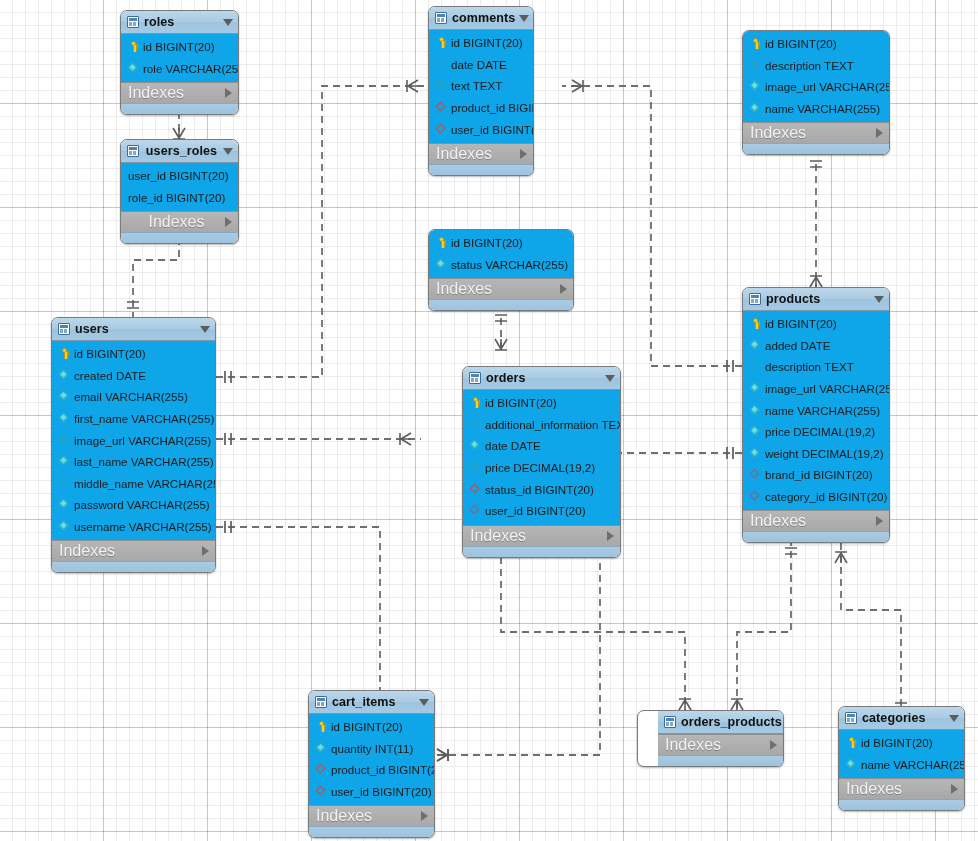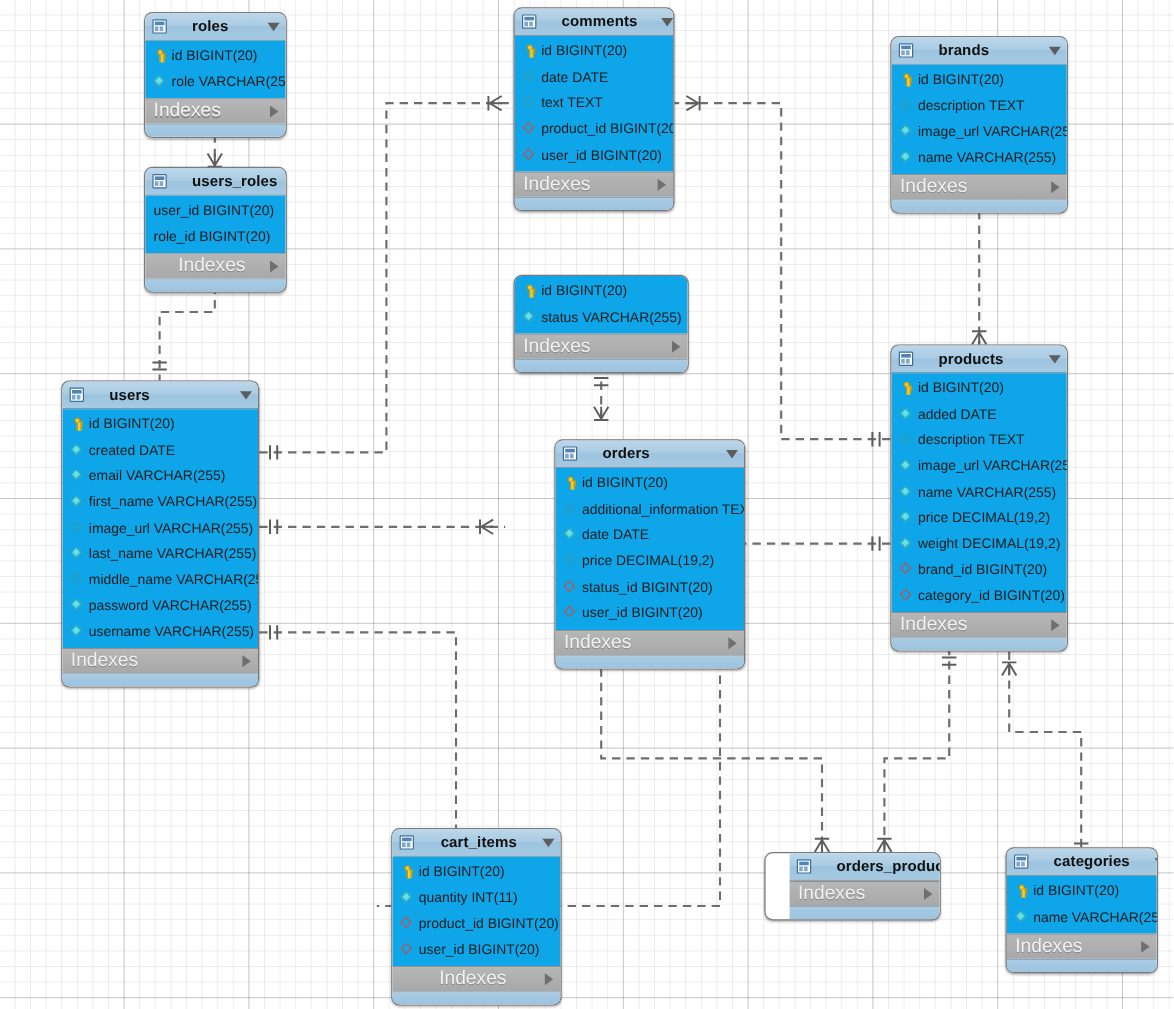--- a/index.html
+++ b/index.html
@@ -28,21 +28,20 @@
     box-sizing:border-box;
     overflow:hidden;
   }
   .tbl-hdr{
     height:23px;
     display:flex;align-items:center;
     background:linear-gradient(to bottom,#bcd7ea 0%,#a9cbe3 48%,#9cc3df 50%,#a7cae3 100%);
     border-bottom:1px solid #7d97a8;
     padding:0 5px 0 6px;
     box-sizing:border-box;
-    gap:16px;
   }
   .tbl-icon{
     width:12px;height:12px;flex:0 0 auto;margin-right:5px;
     border:1px solid #3b6d96;background:#ffffff;border-radius:1px;
     position:relative;box-sizing:border-box;
   }
   .tbl-icon::before{
     content:"";position:absolute;left:1px;top:1px;right:1px;height:3px;
     background:#4f84b5;
   }
@@ -294,21 +293,21 @@
             <span class="ci dia filled"></span>
             <span>username VARCHAR(255)</span>
           </div>
         </div>
         <div class="idx">
           <span class="lbl">Indexes</span>
           <span class="tri"></span>
         </div>
         <div class="foot"></div>
       </div>
-      <div class="tbl" style="left: 428px; top: 6px; width: 134px;">
+      <div class="tbl" style="left: 428px; top: 6px; width: 106px;">
         <div class="tbl-hdr">
           <span class="tbl-icon"></span>
           <span class="tbl-name">comments</span>
           <span class="caret"></span>
         </div>
         <div class="cols">
           <div class="col">
             <span class="ci pk"></span>
             <span>id BIGINT(20)</span>
           </div>
@@ -384,25 +383,20 @@
             <span>user_id BIGINT(20)</span>
           </div>
         </div>
         <div class="idx">
           <span class="lbl">Indexes</span>
           <span class="tri"></span>
         </div>
         <div class="foot"></div>
       </div>
       <div class="tbl" style="left: 742px; top: 30px; width: 148px;">
-        <div class="tbl-hdr">
-          <span class="tbl-icon"></span>
-          <span class="tbl-name">brands</span>
-          <span class="caret"></span>
-        </div>
         <div class="cols">
           <div class="col">
             <span class="ci pk"></span>
             <span>id BIGINT(20)</span>
           </div>
           <div class="col">
             <span class="ci dia"></span>
             <span>description TEXT</span>
           </div>
           <div class="col">
@@ -463,21 +457,21 @@
             <span class="ci dia fk"></span>
             <span>category_id BIGINT(20)</span>
           </div>
         </div>
         <div class="idx">
           <span class="lbl">Indexes</span>
           <span class="tri"></span>
         </div>
         <div class="foot"></div>
       </div>
-      <div class="tbl" style="left: 326px; top: 690px; width: 142px; text-align: center;">
+      <div class="tbl" style="left: 308px; top: 690px; width: 127px;">
         <div class="tbl-hdr">
           <span class="tbl-icon"></span>
           <span class="tbl-name">cart_items</span>
           <span class="caret"></span>
         </div>
         <div class="cols">
           <div class="col">
             <span class="ci pk"></span>
             <span>id BIGINT(20)</span>
           </div>

